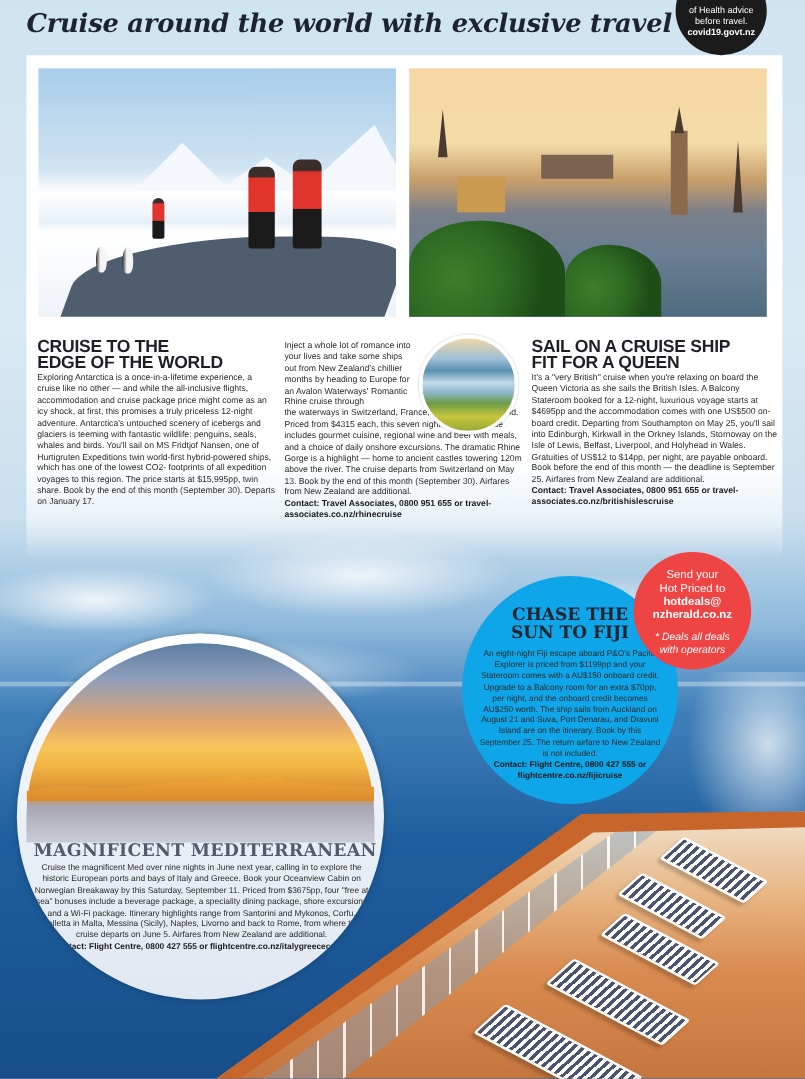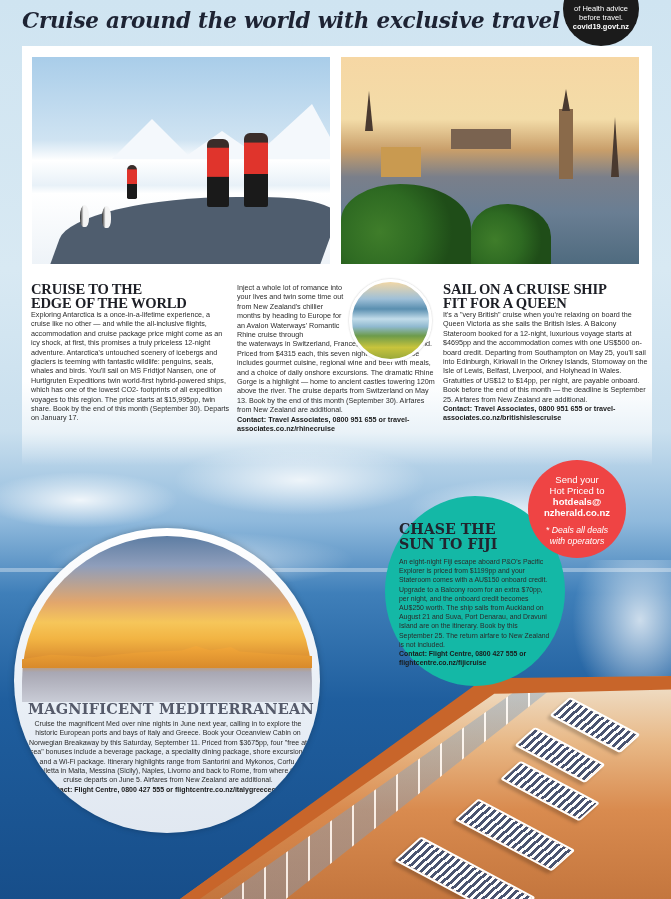--- a/index.html
+++ b/index.html
@@ -80,21 +80,21 @@
     position: absolute; width: 0; height: 0;
     border-left: 4px solid transparent; border-right: 4px solid transparent;
     border-bottom: 40px solid #4a3a30;
   }
   .photo-edinburgh .tower {
     position: absolute; background: #8a6a4a;
   }
 
   .article { position: absolute; font-size: 7.2px; line-height: 9.4px; color: #2b2b2b; }
   .article h2 {
-    font-family: Liberation Serif, serif; font-weight: bold; color: #1d1f26;
+    font-family: Liberation Sans, sans-serif; font-weight: bold; color: #1d1f26;
     font-size: 14.6px; line-height: 13.5px; letter-spacing: -0.2px;
     text-transform: uppercase;
   }
   .article p { margin-top: 0; }
   .article .contact { font-weight: bold; color: #1a1a1a; }
 
   .art-antarctica { left: 31px; top: 283px; width: 200px; }
   .art-rhine { left: 237px; top: 283px; width: 200px; }
   .art-rhine p.wrap { width: 108px; }
   .art-queen { left: 443px; top: 283px; width: 205px; }
@@ -108,22 +108,22 @@
 
   .hotdeals {
     position: absolute; left: 528px; top: 460px; width: 98px; height: 98px;
     border-radius: 50%; background: #ef4444; color: #fff; text-align: center;
     font-size: 9.5px; line-height: 11px; padding-top: 14px;
   }
   .hotdeals .b { font-weight: bold; }
   .hotdeals .note { font-style: italic; margin-top: 7px; font-size: 8.7px; line-height: 10.5px; }
 
   .fiji-circle {
-    position: absolute; left: 385px; top: 496px; width: 180px; height: 190px;
-    border-radius: 50%; background: #14b8a6; text-align: left;
+    position: absolute; left: 385px; top: 480px; width: 180px; height: 190px;
+    border-radius: 50%; background: #0ea5e9; text-align: center;
     padding: 26px 14px 0 14px; font-size: 6.9px; line-height: 9.2px; color: #2b2b2b;
   }
   .fiji-circle h2 {
     font-family: "DejaVu Serif", serif; font-weight: bold; color: #22242e;
     font-size: 14.2px; line-height: 14.5px; margin-bottom: 6px;
   }
   .fiji-circle .contact { font-weight: bold; color: #1a1a1a; }
 
   .med-circle {
     position: absolute; left: 14px; top: 528px; width: 306px; height: 305px;
@@ -210,21 +210,21 @@
 </div>
 
 <div class="article art-antarctica">
   <h2>
     <span>CRUISE TO THE</span><br><span>EDGE OF THE WORLD</span>
   </h2>
   <p>Exploring Antarctica is a once-in-a-lifetime experience, a cruise like no other — and while the all-inclusive flights, accommodation and cruise package price might come as an icy shock, at first, this promises a truly priceless 12-night adventure. Antarctica's untouched scenery of icebergs and glaciers is teeming with fantastic wildlife: penguins, seals, whales and birds. You'll sail on MS Fridtjof Nansen, one of Hurtigruten Expeditions twin world-first hybrid-powered ships, which has one of the lowest CO2- footprints of all expedition voyages to this region. The price starts at $15,995pp, twin share. Book by the end of this month (September 30). Departs on January 17.</p>
 </div>
 
 <div class="article art-rhine">
-  <p class="wrap">Inject a whole lot of romance into your lives and twin some time out from New Zealand's chillier months by heading to Europe for an Avalon Waterways' Romantic Rhine cruise through</p>
+  <p class="wrap">Inject a whole lot of romance into your lives and take some ships out from New Zealand's chillier months by heading to Europe for an Avalon Waterways' Romantic Rhine cruise through</p>
   <p>the waterways in Switzerland, France, Germany and Holland. Priced from $4315 each, this seven night luxurious cruise includes gourmet cuisine, regional wine and beer with meals, and a choice of daily onshore excursions. The dramatic Rhine Gorge is a highlight — home to ancient castles towering 120m above the river. The cruise departs from Switzerland on May 13. Book by the end of this month (September 30). Airfares from New Zealand are additional.</p>
   <p class="contact">Contact: Travel Associates, 0800 951 655 or travel-associates.co.nz/rhinecruise</p>
 </div>
 <div class="rhine-circle" title="Rhine river gorge with green hills"></div>
 
 <div class="article art-queen">
   <h2>
     <span>SAIL ON A CRUISE SHIP</span><br><span>FIT FOR A QUEEN</span>
   </h2>
   <p>It's a "very British" cruise when you're relaxing on board the Queen Victoria as she sails the British Isles. A Balcony Stateroom booked for a 12-night, luxurious voyage starts at $4695pp and the accommodation comes with one US$500 on-board credit. Departing from Southampton on May 25, you'll sail into Edinburgh, Kirkwall in the Orkney Islands, Stornoway on the Isle of Lewis, Belfast, Liverpool, and Holyhead in Wales. Gratuities of US$12 to $14pp, per night, are payable onboard. Book before the end of this month — the deadline is September 25. Airfares from New Zealand are additional.</p>

